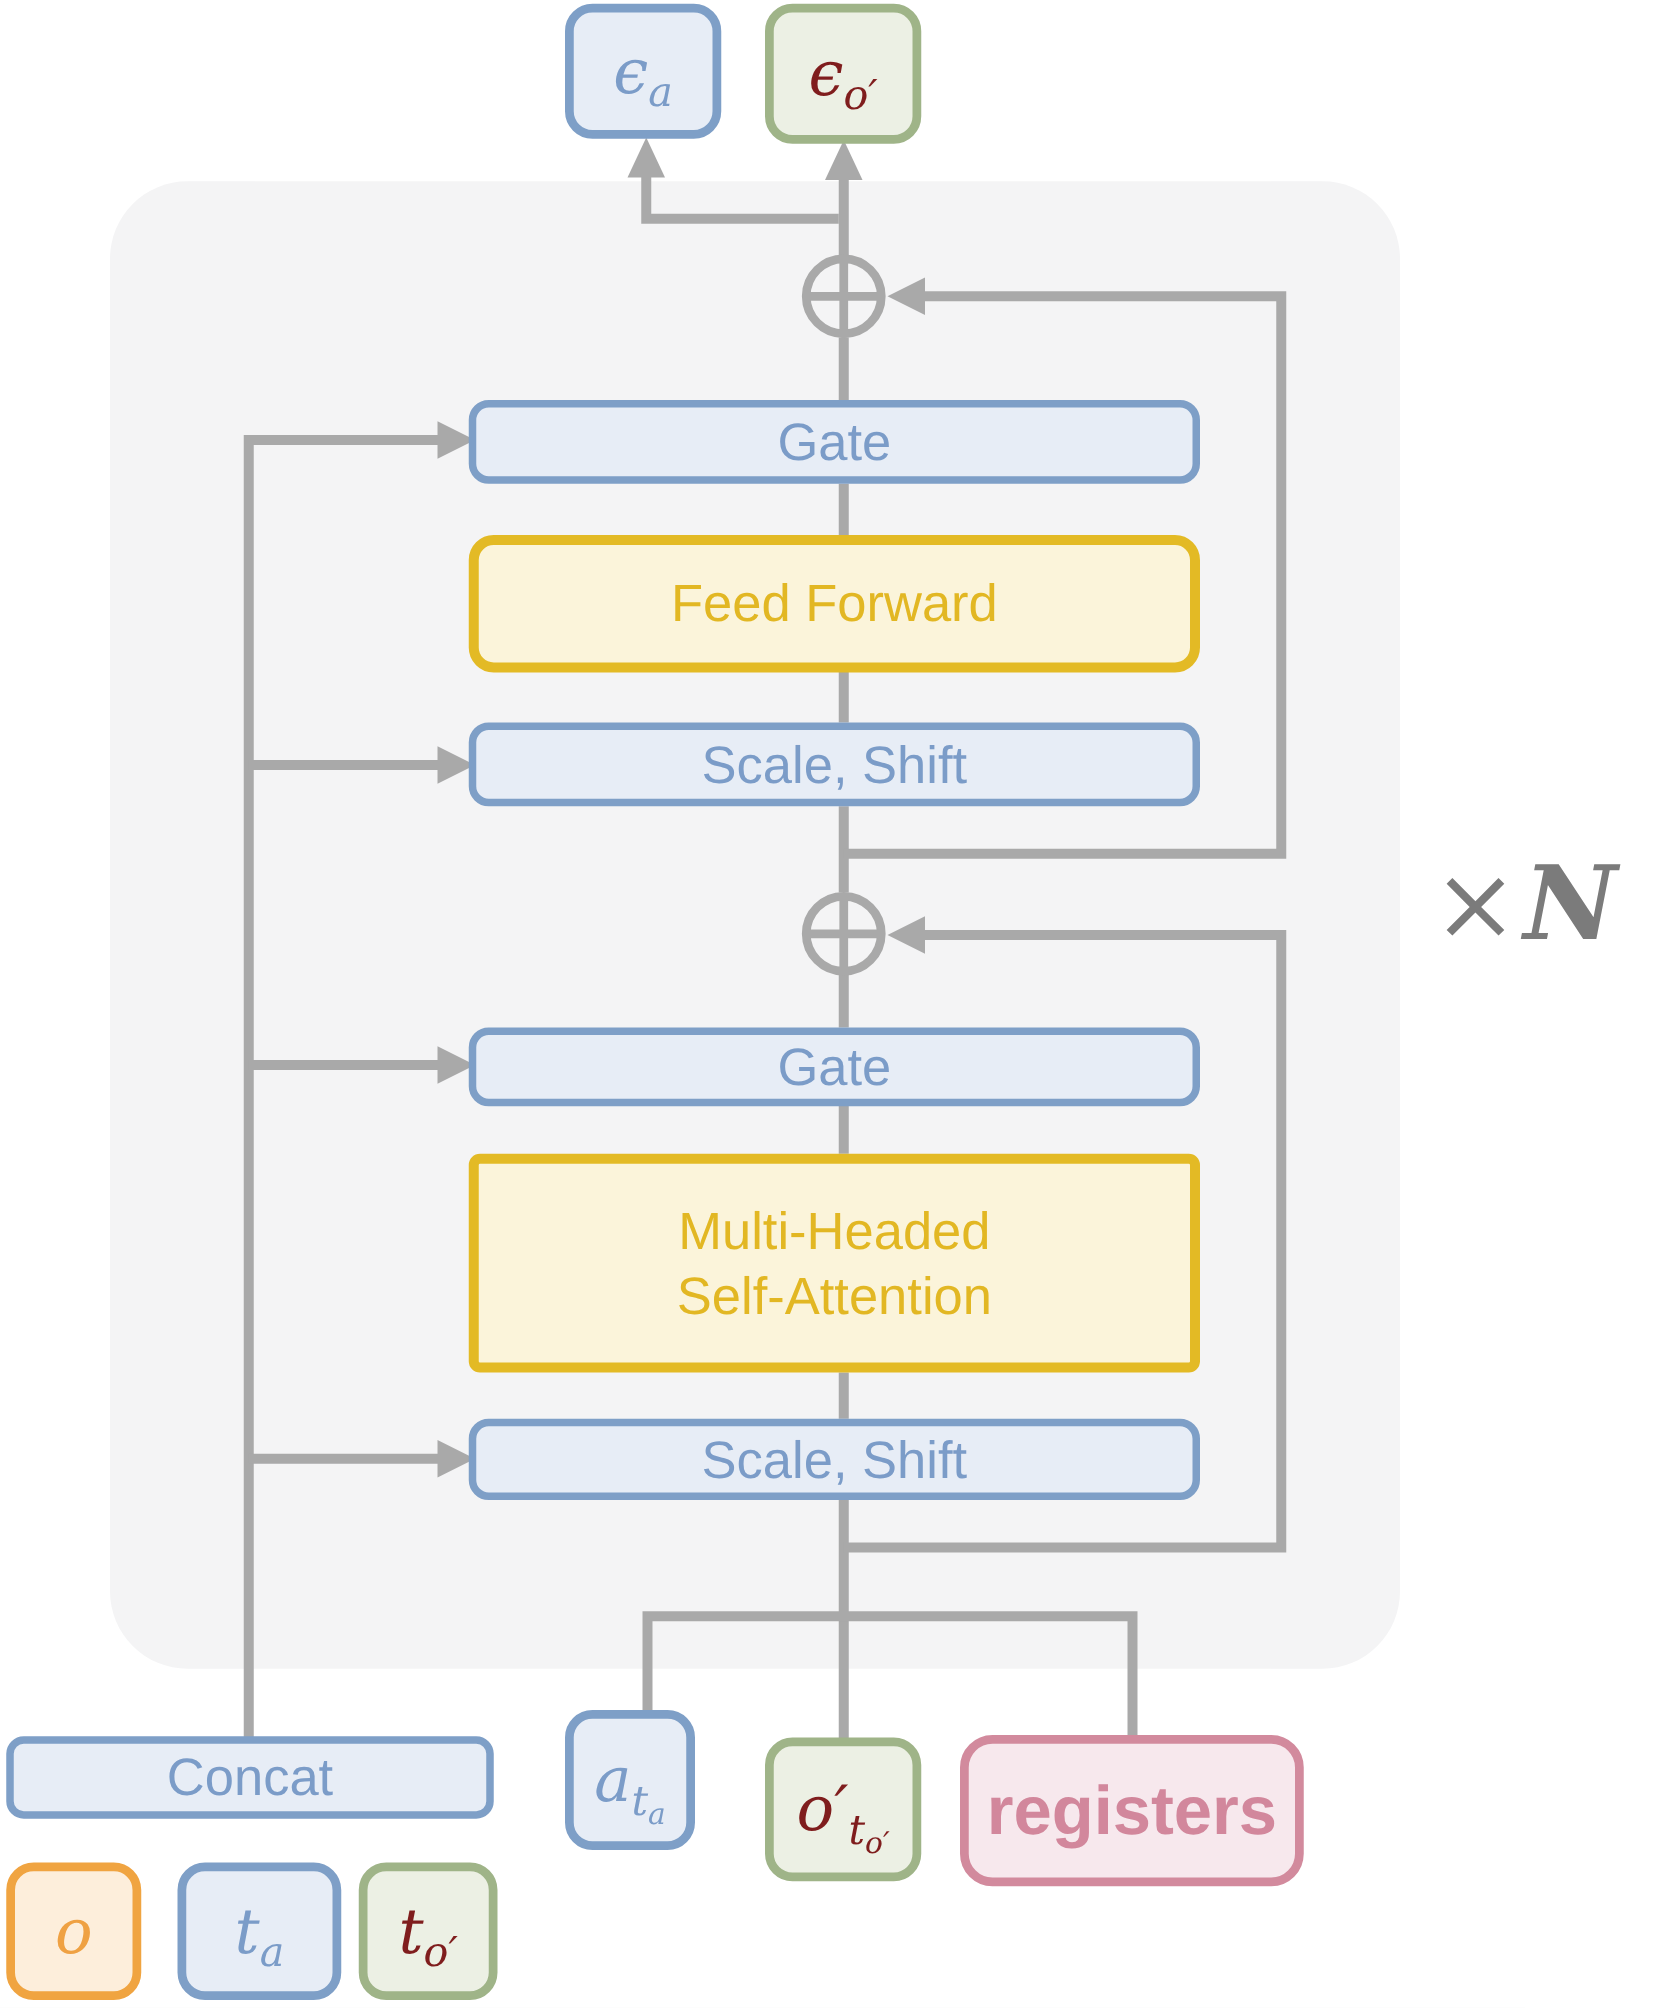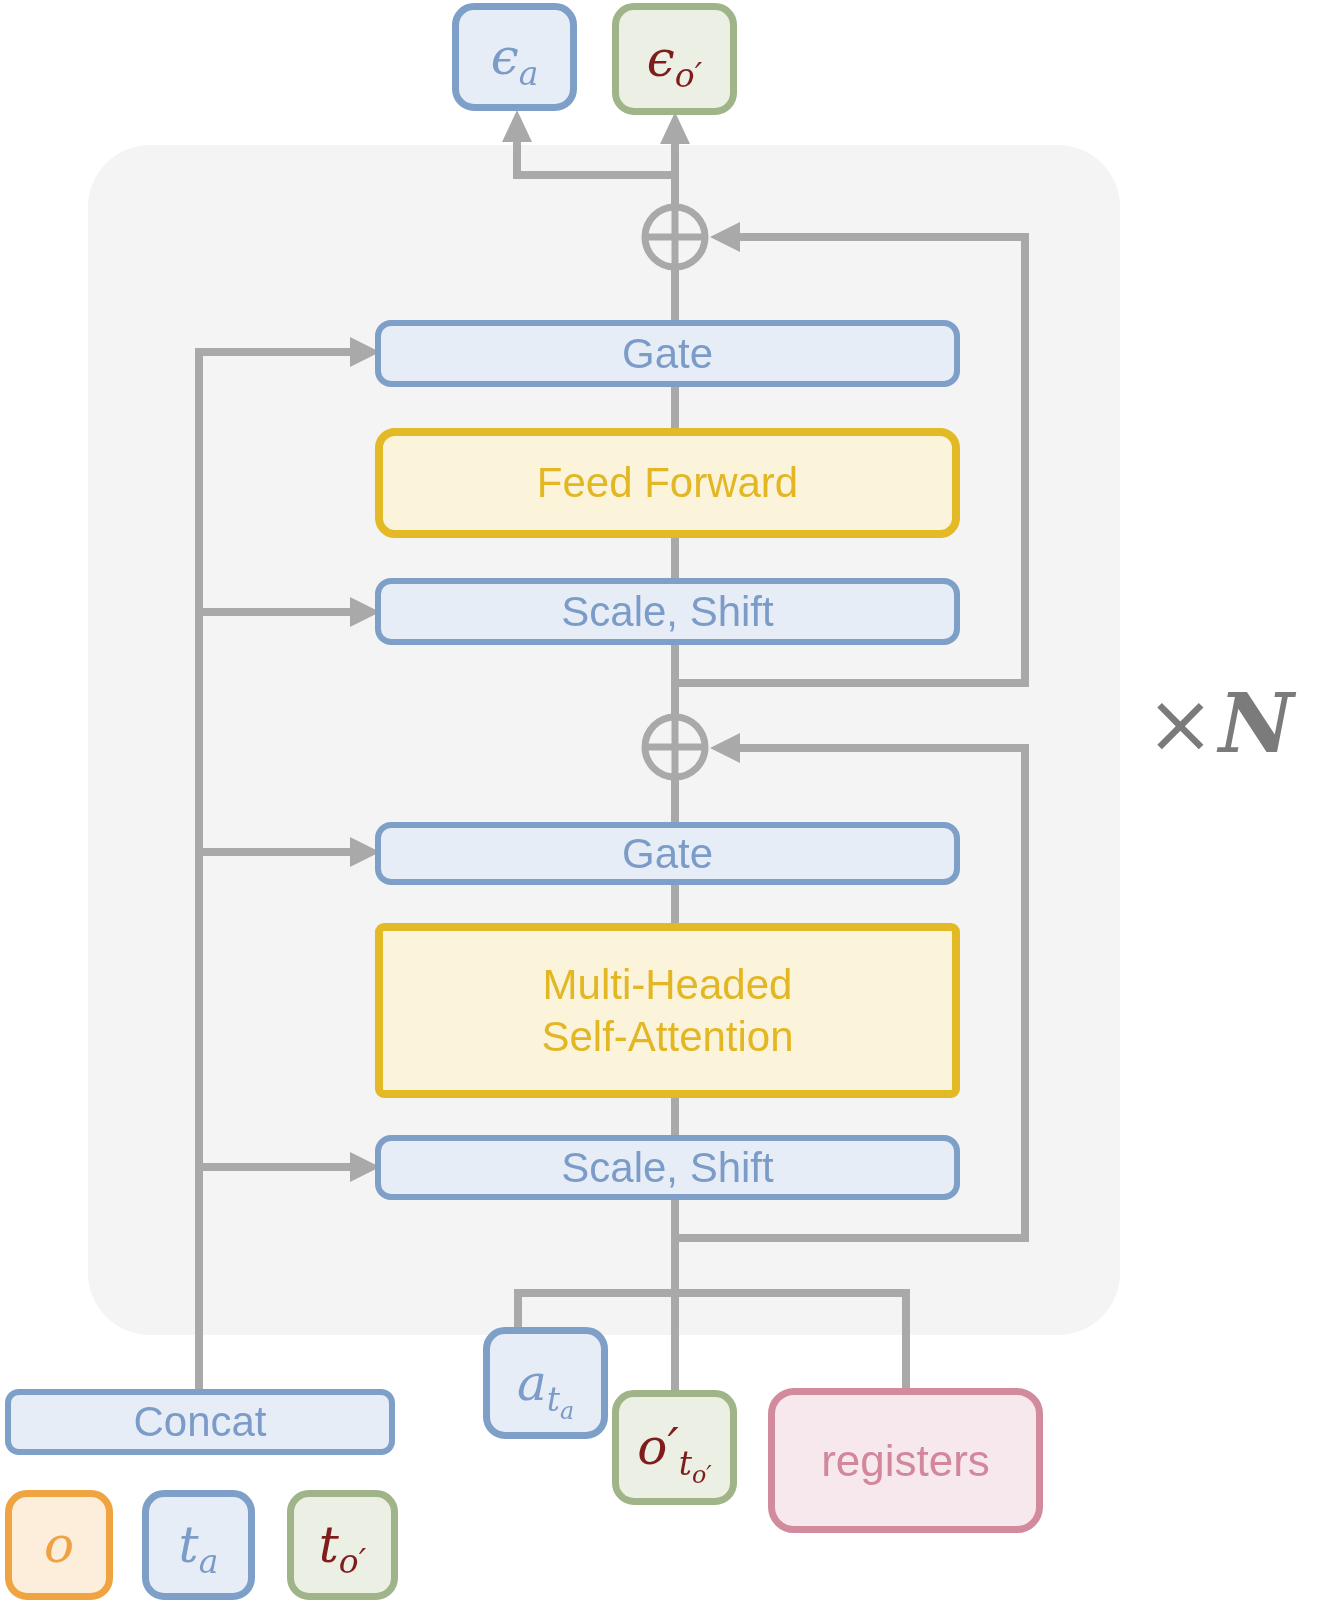--- a/index.html
+++ b/index.html
@@ -46,25 +46,25 @@
   
   .eps-a   {left:452px;top:3px;   width:125px;height:108px;}
   .eps-o   {left:612px;top:3px;   width:125px;height:112px;}
   .gate-1  {left:375px;top:320px; width:585px;height:67px;}
   .ff      {left:375px;top:428px; width:585px;height:110px;border-width:8px;border-radius:20px;}
   .ss-1    {left:375px;top:578px; width:585px;height:67px;}
   .gate-2  {left:375px;top:822px; width:585px;height:63px;}
   .mhsa    {left:375px;top:923px; width:585px;height:175px;border-width:8px;border-radius:9px;}
   .ss-2    {left:375px;top:1135px;width:585px;height:65px;}
   .concat  {left:5px;  top:1389px;width:390px;height:66px;border-radius:14px;}
-  .a-t     {left:452px;top:1327px;width:125px;height:112px;margin-left:31px;}
+  .a-t     {left:452px;top:1368px;width:104px;height:112px;}
   .o-t     {left:612px;top:1390px;width:125px;height:115px;}
-  .regs    {left:768px;top:1388px;width:275px;height:145px;border-radius:26px;font-size:44px;}
+  .regs    {left:768px;top:1388px;width:275px;height:121px;border-radius:26px;font-size:55px;font-weight:bold;}
   .cond-o  {left:5px;  top:1490px;width:108px;height:110px;}
-  .cond-ta {left:142px;top:1490px;width:113px;height:110px;}
+  .cond-ta {left:142px;top:1490px;width:131px;height:110px;}
   .cond-to {left:287px;top:1490px;width:111px;height:110px;}
   .repeat{
     position:absolute;
     left:1146px;top:668px;width:170px;height:110px;
     display:flex;align-items:center;justify-content:flex-start;
     color:#7b7b7b;
     font-family:"DejaVu Serif",serif;
     font-size:82px;
   }
   .repeat .times{font-style:normal;font-weight:normal;margin-right:4px;}

